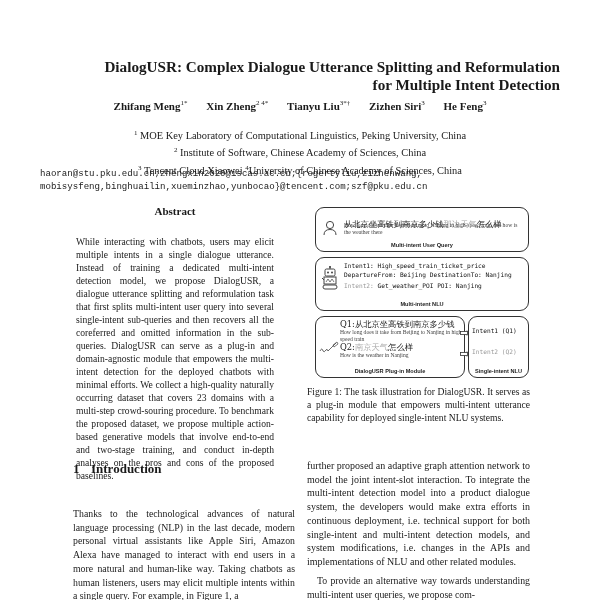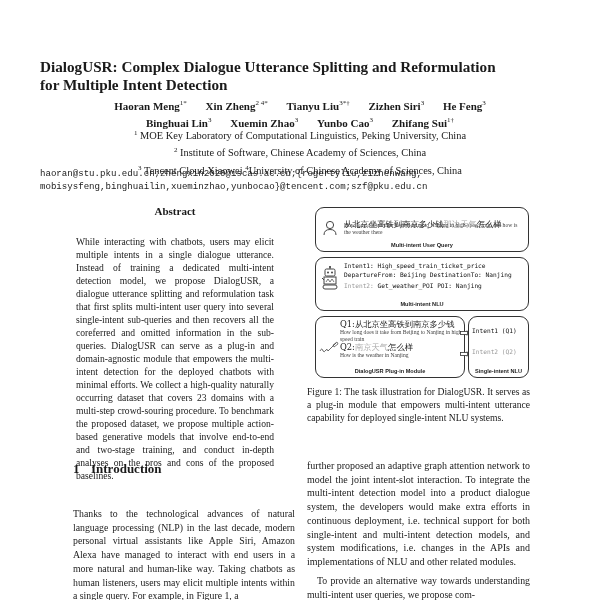--- a/index.html
+++ b/index.html
@@ -1,17 +1,17 @@
 <!DOCTYPE html>
 <html><head>
 <meta charset="utf-8">
 <style>
   html, body { margin: 0; padding: 0; background: #ffffff; }
   body { width: 600px; height: 600px; overflow: hidden; position: relative; font-family: "Liberation Serif", serif; color: #1a1a1a; }
-  .title { position: absolute; top: 58px; left: 40px; width: 520px; text-align: left; font-weight: bold; font-size: 15.2px; line-height: 18px; }
+  .title { position: absolute; top: 58px; left: 40px; width: 520px; text-align: right; font-weight: bold; font-size: 15.2px; line-height: 18px; }
   .authors { position: absolute; top: 96px; left: 40px; width: 520px; text-align: center; font-weight: bold; font-size: 11px; line-height: 15px; }
   .authors .a { margin: 0 8px; white-space: nowrap; }
   .authors sup { font-weight: normal; font-size: 7px; }
   .affils { position: absolute; top: 126px; left: 40px; width: 520px; text-align: center; font-size: 10.4px; line-height: 14px; }
   .affils sup { font-size: 7px; }
   .emails { position: absolute; top: 167px; left: 40px; width: 520px; text-align: left; font-family: "Liberation Mono", monospace; font-size: 9.1px; line-height: 13px; }
   .left-col { position: absolute; left: 64px; top: 205px; width: 222px; }
   .right-col { position: absolute; left: 307px; top: 205px; width: 223px; }
   .abstract-h { text-align: center; font-weight: bold; font-size: 11px; margin: 0 0 18px 0; }
   .abstract { font-size: 9.6px; line-height: 13px; text-align: justify; hyphens: auto; margin: 12px; }
@@ -34,31 +34,25 @@
 </head>
 <body>
 
 <div class="title">
   <div>DialogUSR: Complex Dialogue Utterance Splitting and Reformulation</div>
   <div>for Multiple Intent Detection</div>
 </div>
 
 <div class="authors">
   <div>
-    <span class="a"><span>Haoran Meng</span><sup>1*</sup></span>
+    <span class="a"><span>Zhifang Meng</span><sup>1*</sup></span>
     <span class="a"><span>Xin Zheng</span><sup>2 4*</sup></span>
     <span class="a"><span>Tianyu Liu</span><sup>3*†</sup></span>
     <span class="a"><span>Zizhen Siri</span><sup>3</sup></span>
     <span class="a"><span>He Feng</span><sup>3</sup></span>
-  </div>
-  <div>
-    <span class="a"><span>Binghuai Lin</span><sup>3</sup></span>
-    <span class="a"><span>Xuemin Zhao</span><sup>3</sup></span>
-    <span class="a"><span>Yunbo Cao</span><sup>3</sup></span>
-    <span class="a"><span>Zhifang Sui</span><sup>1†</sup></span>
   </div>
 </div>
 
 <div class="affils">
   <div><sup>1</sup> <span>MOE Key Laboratory of Computational Linguistics, Peking University, China</span></div>
   <div><sup>2</sup> <span>Institute of Software, Chinese Academy of Sciences, China</span></div>
   <div><sup>3</sup> <span>Tencent Cloud Xiaowei </span><sup>4</sup><span>University of Chinese Academy of Sciences, China</span></div>
 </div>
 
 <div class="emails">

